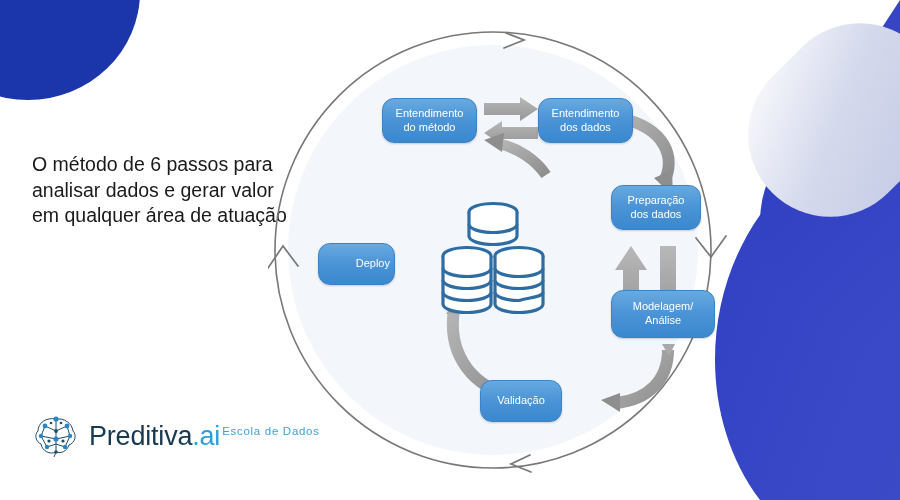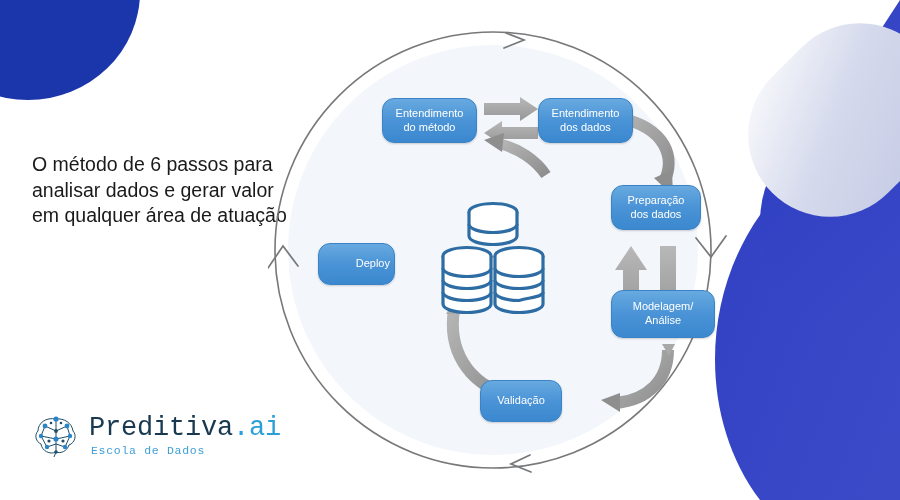--- a/index.html
+++ b/index.html
@@ -51,24 +51,23 @@
   #logo {
     position: absolute;
     left: 32px;
     top: 414px;
     display: flex;
     align-items: center;
     gap: 9px;
   }
   #logo-text-wrap {
     display: flex;
-    flex-direction: column;
+    flex-direction: row;
     justify-content: flex-start;
     line-height: 1;
-    font-family: Liberation Mono, monospace;
   }
   #logo-wordmark {
     font-size: 27px;
     letter-spacing: -0.2px;
     color: #18394f;
     font-weight: normal;
   }
   #logo-wordmark .ai {
     color: #2a9fd8;
   }

